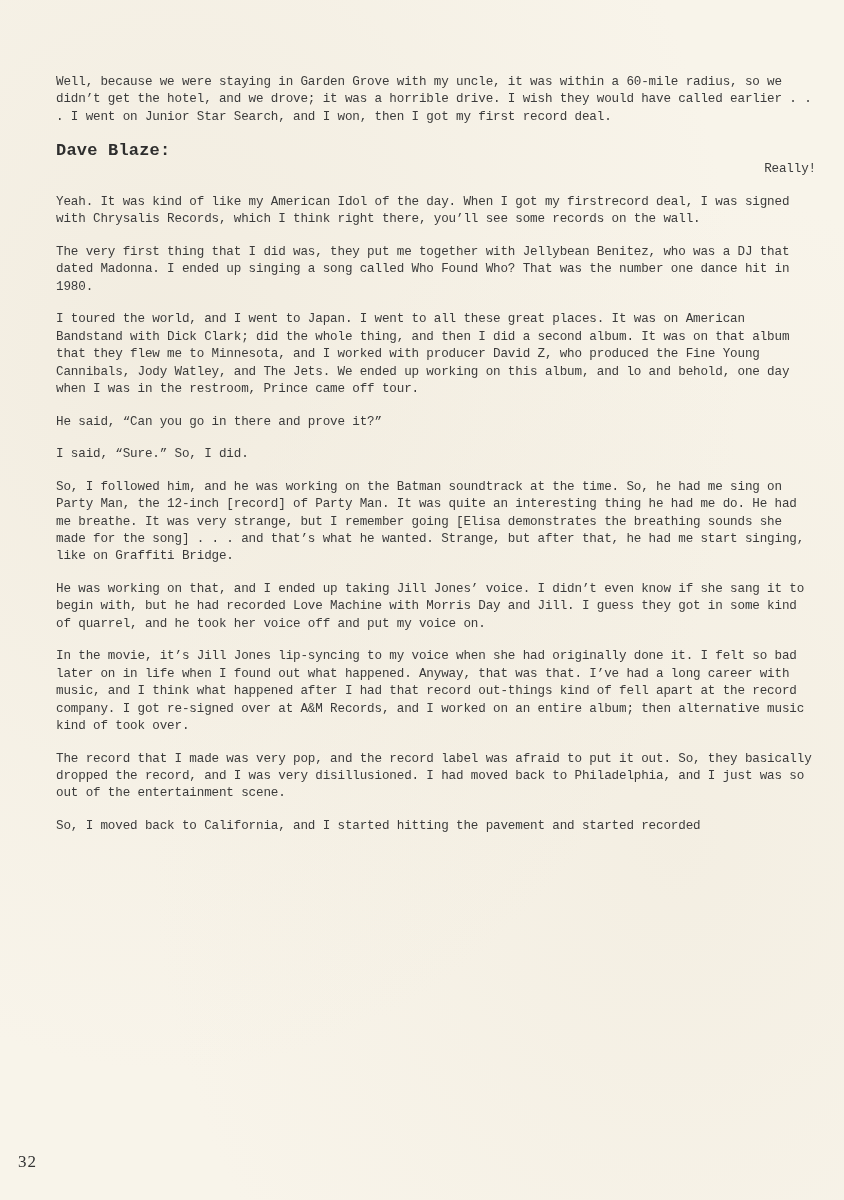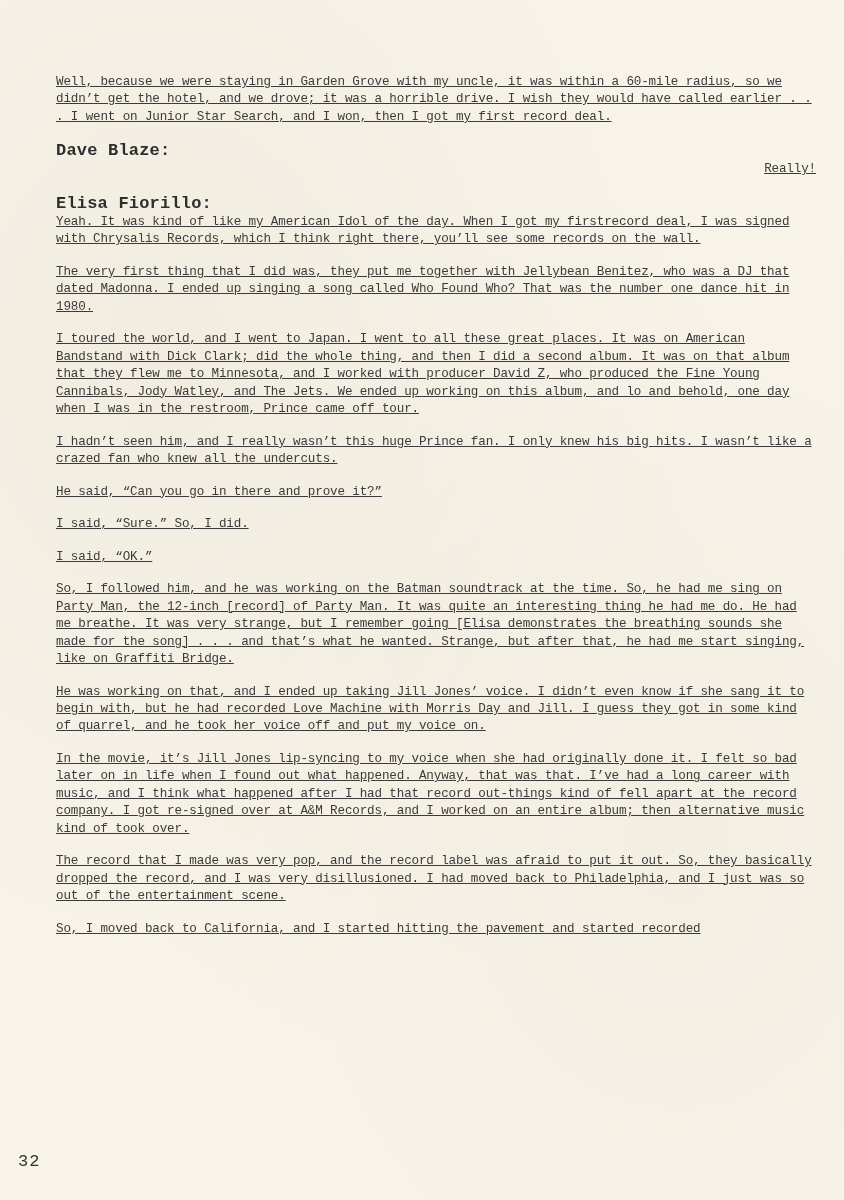--- a/index.html
+++ b/index.html
@@ -11,49 +11,46 @@
       radial-gradient(ellipse at 80% 70%, rgba(235,228,212,0.35), transparent 55%);
     position: relative;
     color: #3a3a3a;
   }
   .page {
     position: absolute; left: 56px; top: 74px; width: 760px;
     font-family: "Liberation Mono", "DejaVu Sans Mono", monospace;
     font-size: 12.6px; line-height: 17.4px; letter-spacing: -0.15px;
     color: #3b3b3b;
   }
-  .para { margin: 0 0 15.2px 0; white-space: normal; text-decoration: underline; }
+  .para { margin: 0 0 15.2px 0; white-space: normal; }
   .speaker {
     font-family: Liberation Mono, monospace;
     font-size: 17px; line-height: 20px; color: #2e2e2e; margin: 0; letter-spacing: 0.2px;
   }
   .reply { margin: 0 0 15.2px 0; text-align: right; }
   .page-number {
     position: absolute; left: 18px; top: 1152px;
-    font-family: Liberation Mono, monospace; font-size: 17px; color: #333;
+    font-family: Liberation Serif, serif; font-size: 17px; color: #333;
     letter-spacing: 1px;
   }
 </style>
 </head>
 <body>
 
 <div class="page">
   <p class="para">Well, because we were staying in Garden Grove with my uncle, it was within a 60-mile radius, so we didn’t get the hotel, and we drove; it was a horrible drive. I wish they would have called earlier . . . I went on Junior Star Search, and I won, then I got my first record deal.</p>
 
   <h2 class="speaker">Dave Blaze:</h2>
   <p class="para reply">Really!</p>
 
-  <h2 class="speaker">Elisa Fiorillo:</h2>
   <p class="para">Yeah. It was kind of like my American Idol of the day. When I got my firstrecord deal, I was signed with Chrysalis Records, which I think right there, you’ll see some records on the wall.</p>
   <p class="para">The very first thing that I did was, they put me together with Jellybean Benitez, who was a DJ that dated Madonna. I ended up singing a song called Who Found Who? That was the number one dance hit in 1980.</p>
   <p class="para">I toured the world, and I went to Japan. I went to all these great places. It was on American Bandstand with Dick Clark; did the whole thing, and then I did a second album. It was on that album that they flew me to Minnesota, and I worked with producer David Z, who produced the Fine Young Cannibals, Jody Watley, and The Jets. We ended up working on this album, and lo and behold, one day when I was in the restroom, Prince came off tour.</p>
-  <p class="para">I hadn’t seen him, and I really wasn’t this huge Prince fan. I only knew his big hits. I wasn’t like a crazed fan who knew all the undercuts.</p>
   <p class="para">He said, “Can you go in there and prove it?”</p>
   <p class="para">I said, “Sure.” So, I did.</p>
-  <p class="para">I said, “OK.”</p>
   <p class="para">So, I followed him, and he was working on the Batman soundtrack at the time. So, he had me sing on Party Man, the 12-inch [record] of Party Man. It was quite an interesting thing he had me do. He had me breathe. It was very strange, but I remember going [Elisa demonstrates the breathing sounds she made for the song] . . . and that’s what he wanted. Strange, but after that, he had me start singing, like on Graffiti Bridge.</p>
   <p class="para">He was working on that, and I ended up taking Jill Jones’ voice. I didn’t even know if she sang it to begin with, but he had recorded Love Machine with Morris Day and Jill. I guess they got in some kind of quarrel, and he took her voice off and put my voice on.</p>
   <p class="para">In the movie, it’s Jill Jones lip-syncing to my voice when she had originally done it. I felt so bad later on in life when I found out what happened. Anyway, that was that. I’ve had a long career with music, and I think what happened after I had that record out-things kind of fell apart at the record company. I got re-signed over at A&amp;M Records, and I worked on an entire album; then alternative music kind of took over.</p>
   <p class="para">The record that I made was very pop, and the record label was afraid to put it out. So, they basically dropped the record, and I was very disillusioned. I had moved back to Philadelphia, and I just was so out of the entertainment scene.</p>
   <p class="para">So, I moved back to California, and I started hitting the pavement and started recorded</p>
 </div>
 
 <div class="page-number">32</div>
 
 </body></html>

